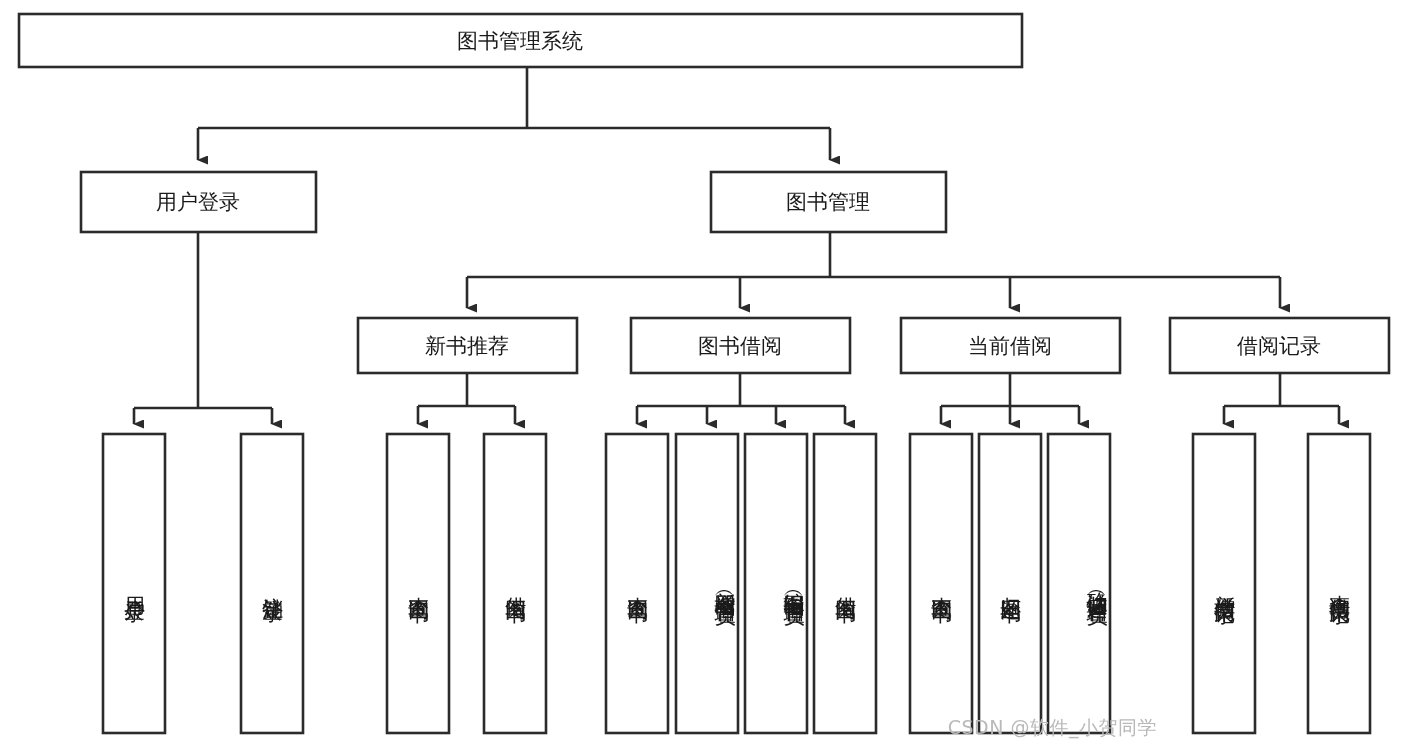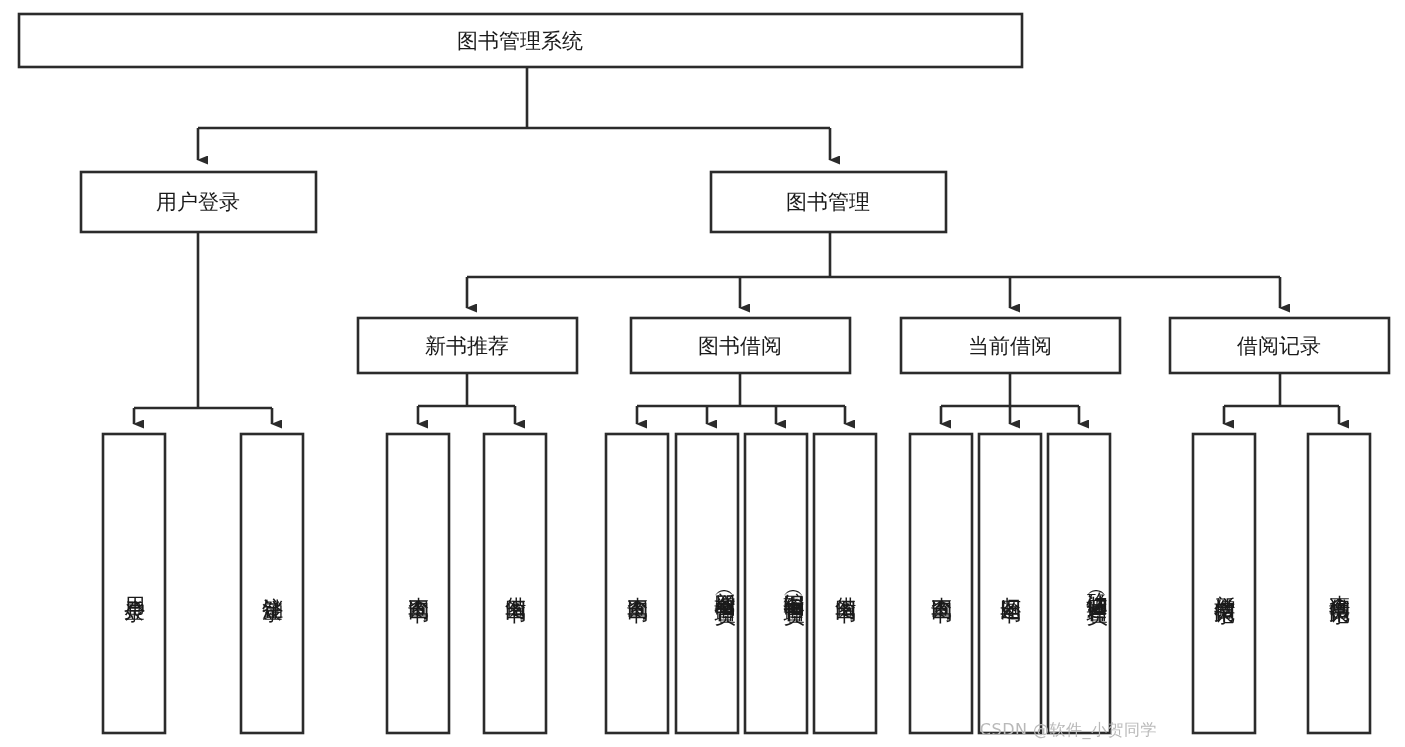--- a/index.html
+++ b/index.html
@@ -56,21 +56,21 @@
     letter-spacing: 2px;
     color: #1a1a1a;
     white-space: nowrap;
     pointer-events: none;
   }
   .watermark {
     position: absolute;
     right: 10px;
     bottom: 6px;
     font-family: "DejaVu Sans", "Liberation Sans", sans-serif;
-    font-size: 16px;
+    font-size: 19px;
     color: #b9b9b9;
     letter-spacing: 0.5px;
     white-space: nowrap;
   }
 </style>
 </head>
 <body>
 
 <div id="diagram-root">
 

